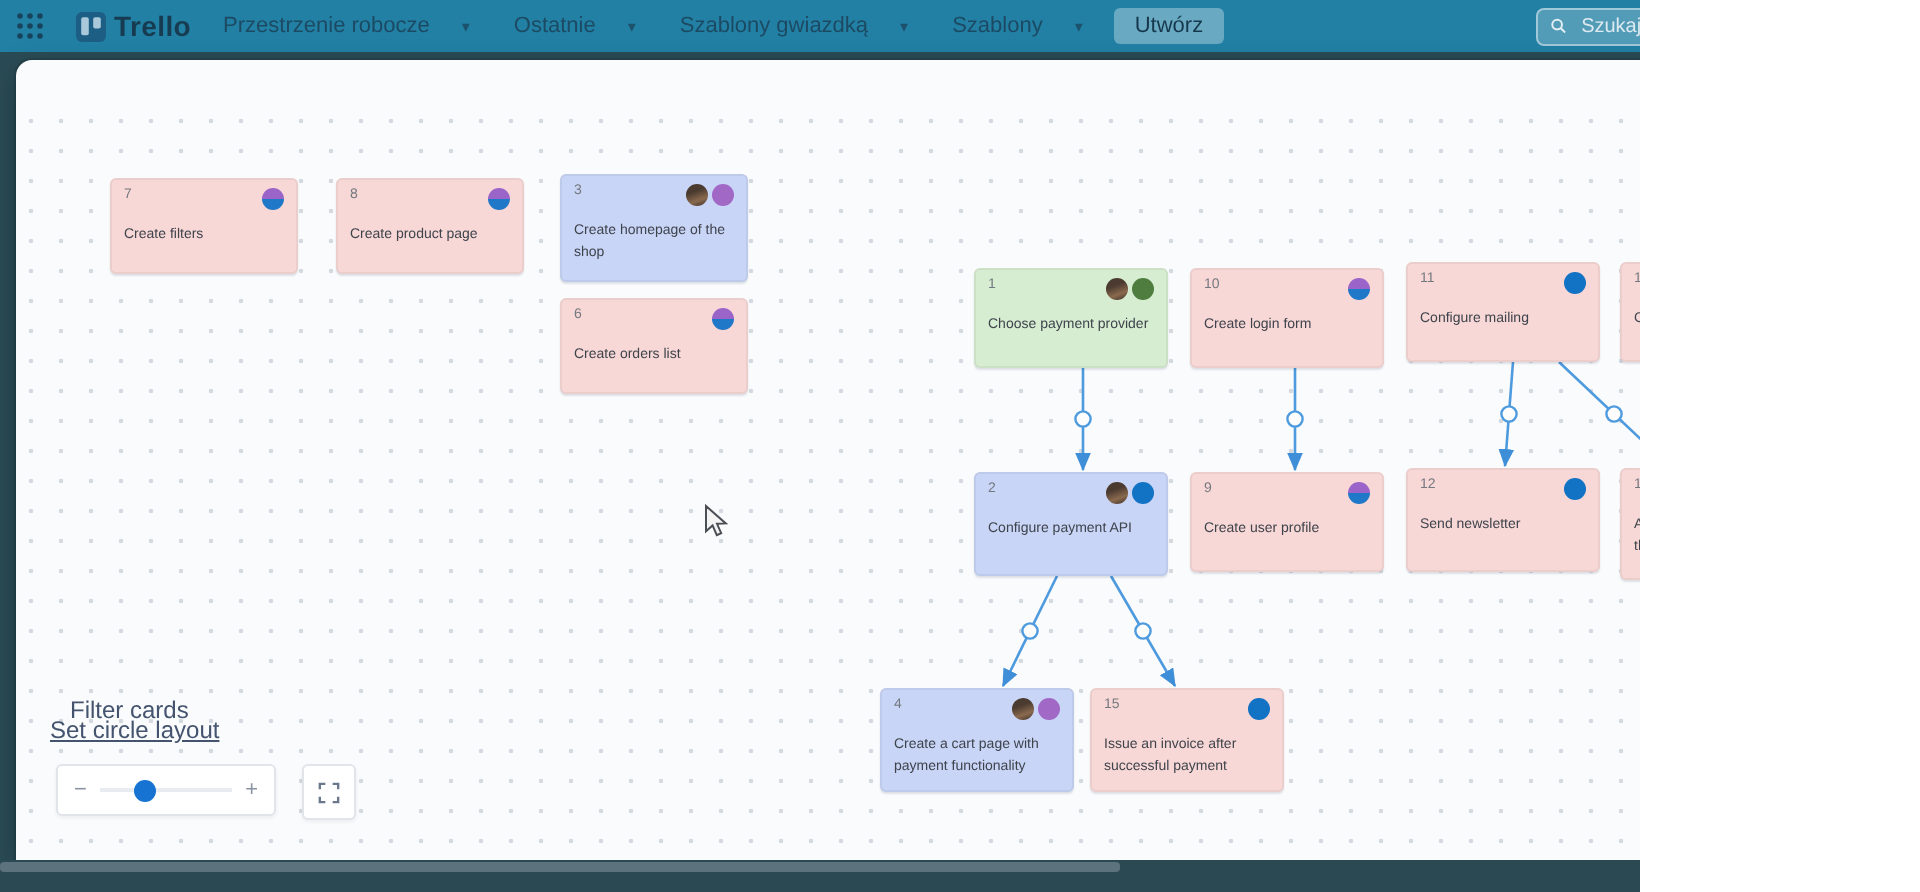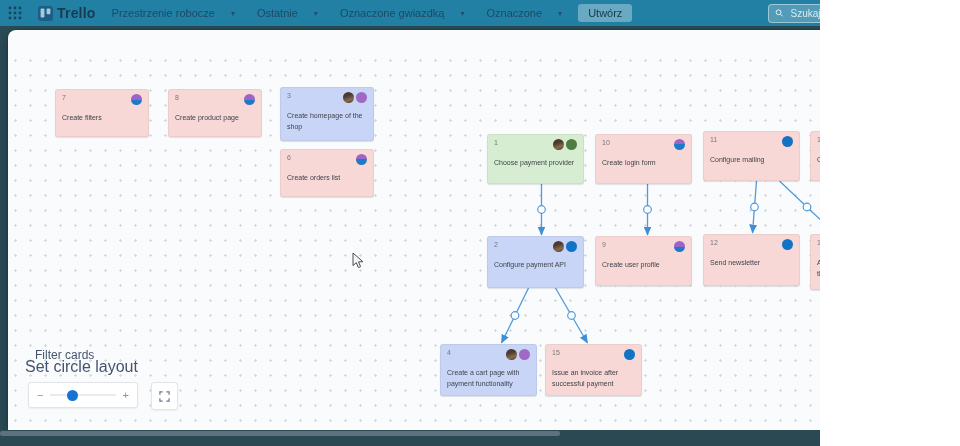--- a/index.html
+++ b/index.html
@@ -58,21 +58,21 @@
   .av-photo{background:linear-gradient(160deg,#4a3a30 35%,#8a6a4e 70%,#3a2e28);}
   .av-green{background:#4f7d3f;}
   .av-blue{background:#1272c4;}
   .av-purple{background:#a168c6;}
   .card-title{font-size:7px;color:#3e434c;margin-top:7px;line-height:1.5;}
 
   #edges-svg{position:absolute;left:0;top:0;pointer-events:none;}
 
   
   .filter-label{position:absolute;left:27px;top:295px;font-size:12px;color:#44546f;cursor:pointer;}
-  .layout-label{position:absolute;left:17px;top:305px;font-size:16px;color:#44546f;}
+  .layout-label{position:absolute;left:17px;top:305px;font-size:12px;color:#44546f;text-decoration:underline;}
   .zoom-bar{position:absolute;left:20px;top:329px;width:110px;height:26px;background:#fff;
     border:1px solid #e1e4e9;border-radius:3px;box-shadow:0 1px 2px rgba(0,0,0,.06);
     display:flex;align-items:center;gap:7px;padding:0 8px;box-sizing:border-box;}
   .zoom-sign{font-size:11px;color:#8a93a2;cursor:pointer;}
   .zoom-track{flex:1;height:2px;background:#e8ebef;position:relative;cursor:pointer;}
   .zoom-knob{position:absolute;top:-4.5px;width:11px;height:11px;border-radius:50%;background:#1673d2;}
   .expand-btn{position:absolute;left:143px;top:329px;width:25px;height:26px;background:#fff;
     border:1px solid #e1e4e9;border-radius:3px;box-shadow:0 1px 2px rgba(0,0,0,.06);
     display:flex;align-items:center;justify-content:center;cursor:pointer;}
 
@@ -112,25 +112,25 @@
     <div class="nav">
         <div class="nav-item">
           <span>Przestrzenie robocze</span>
           <span class="chev">▾</span>
         </div>
         <div class="nav-item">
           <span>Ostatnie</span>
           <span class="chev">▾</span>
         </div>
         <div class="nav-item">
-          <span>Oznaczone gwiazdką</span>
+          <span>Szablony gwiazdką</span>
           <span class="chev">▾</span>
         </div>
         <div class="nav-item">
-          <span>Oznaczone</span>
+          <span>Szablony</span>
           <span class="chev">▾</span>
         </div>
       </div>
     <div class="create-btn">Utwórz</div>
 
     <div class="topbar-right">
       <div class="searchbox">
         <svg width="10" height="10" viewBox="0 0 12 12">
           <circle cx="5" cy="5" r="3.4" fill="none" stroke="#e3eef3" stroke-width="1.4"></circle>
           <line x1="7.6" y1="7.6" x2="10.6" y2="10.6" stroke="#e3eef3" stroke-width="1.4"></line>

